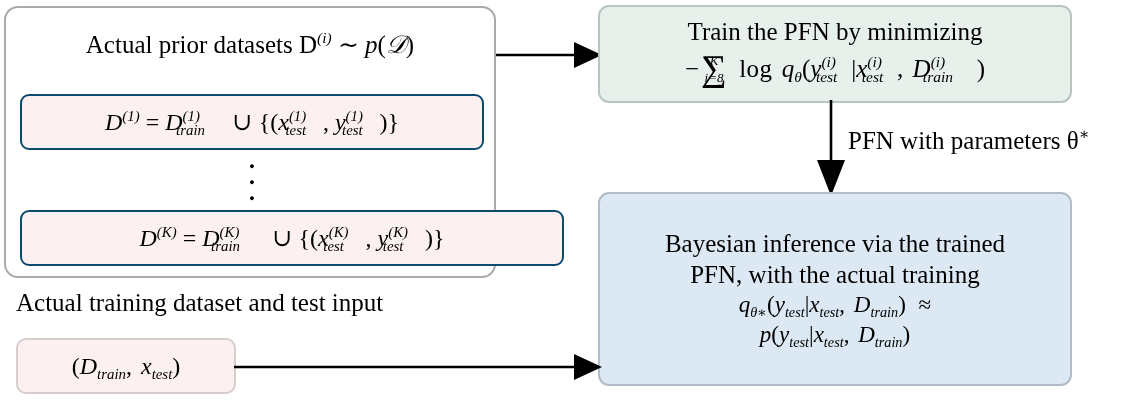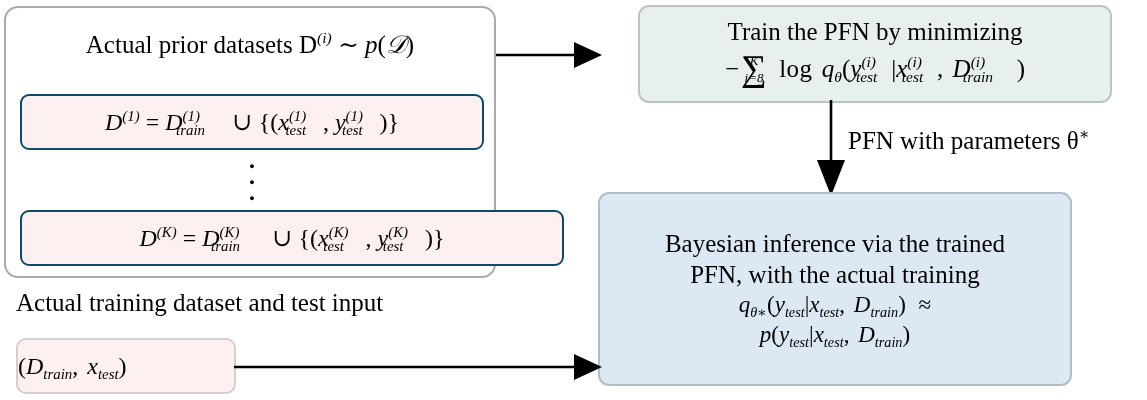--- a/index.html
+++ b/index.html
@@ -81,21 +81,20 @@
     top: 5px;
     width: 474px;
     height: 98px;
     background: #e8f0ec;
     border: 2px solid #b9c6c0;
     border-radius: 11px;
     display: flex;
     flex-direction: column;
     align-items: center;
     justify-content: center;
-    margin-left: 40px;
   }
   #train-box .line1 {
     font-size: 25px;
     line-height: 32px;
     white-space: nowrap;
   }
   #train-box .line2 {
     font-size: 25px;
     line-height: 40px;
     white-space: nowrap;
@@ -141,21 +140,21 @@
     box-sizing: border-box;
     left: 16px;
     top: 338px;
     width: 220px;
     height: 56px;
     border: 2px solid #d8cdcd;
     border-radius: 10px;
     background: #fcf1f0;
     display: flex;
     align-items: center;
-    justify-content: flex-start;
+    justify-content: center;
     font-size: 24px;
     white-space: nowrap;
   }
 
   
   .arrow {
     position: absolute;
   }
   #arrow-top    { left: 494px; top: 34px;  width: 108px; height: 42px; }
   #arrow-bottom { left: 232px; top: 346px; width: 370px; height: 42px; }

